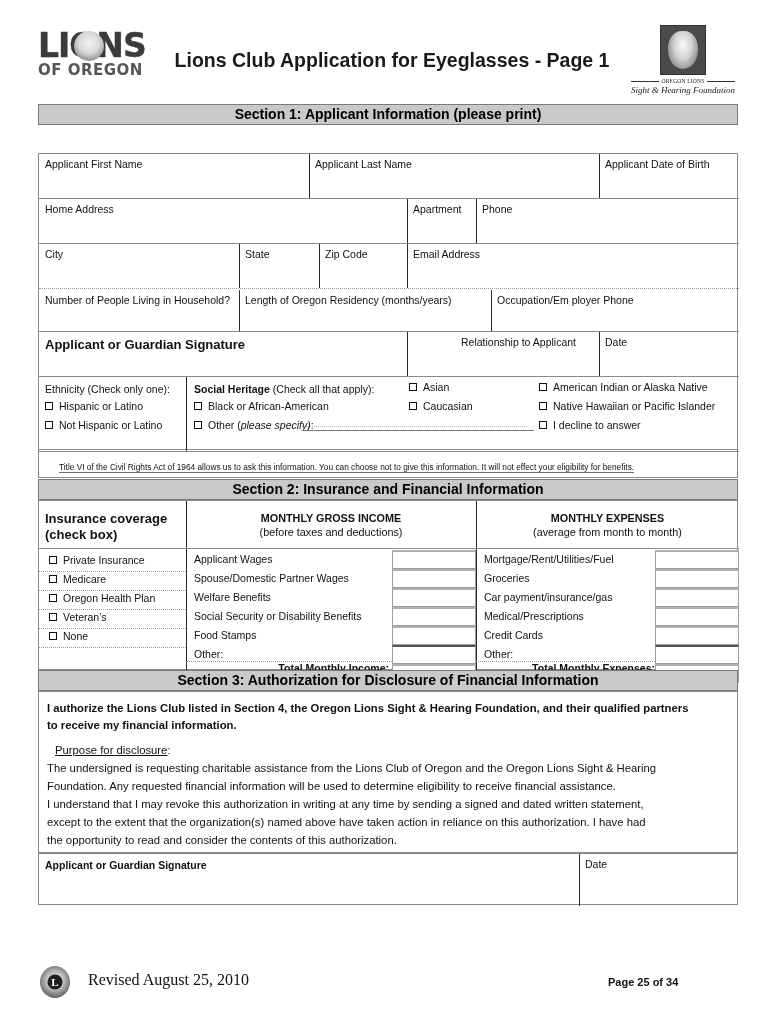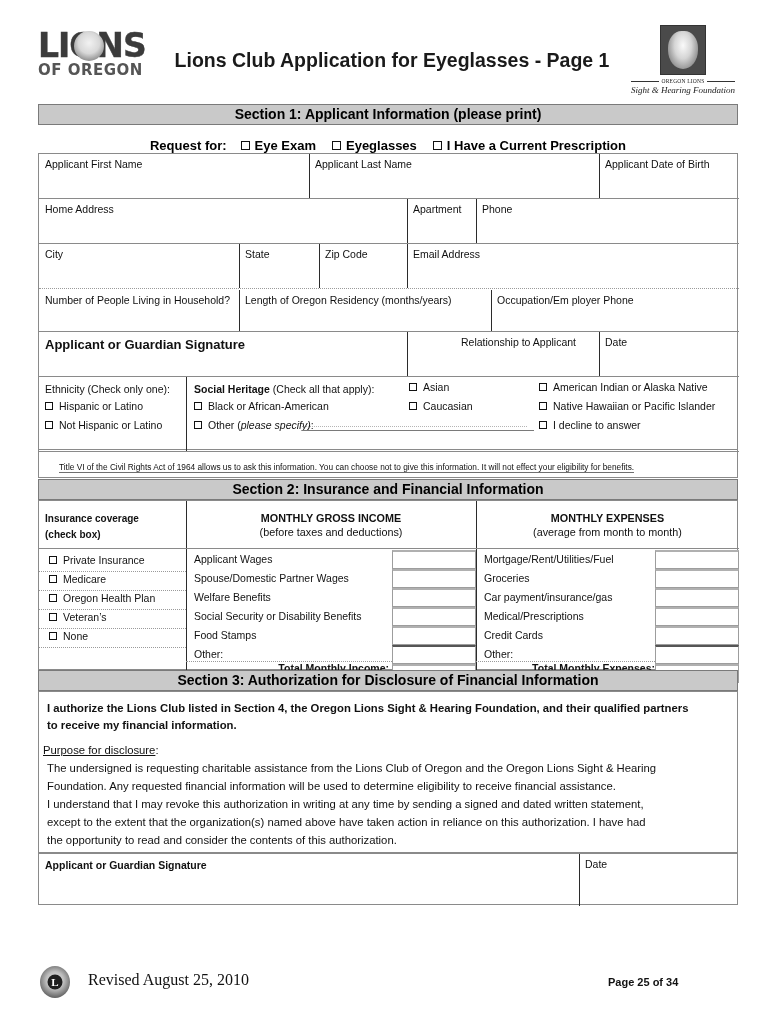--- a/index.html
+++ b/index.html
@@ -328,35 +328,20 @@
         <span class="ln"></span>
         <span class="tx">OREGON LIONS</span>
         <span class="ln"></span>
       </div>
       <div class="olsh-sub">Sight &amp; Hearing Foundation</div>
     </div>
   </div>
 
   <div class="section-band" style="top:104px;">Section 1: Applicant Information    (please print)</div>
 
-  <div class="request-row">
-    <span class="lbl">Request for:</span>
-    <span class="req-opt">
-      <span class="cbx"></span>
-      <span>Eye Exam</span>
-    </span>
-    <span class="req-opt">
-      <span class="cbx"></span>
-      <span>Eyeglasses</span>
-    </span>
-    <span class="req-opt" style="margin-right:0;">
-      <span class="cbx"></span>
-      <span>I Have a Current Prescription</span>
-    </span>
-  </div>
 
   <div class="fbox" style="left:38px; top:153px; width:700px; height:297px;">
 
     <div class="cell" style="left:0; top:0; width:270px; height:44px;">
       <span>Applicant First Name</span>
     </div>
     <div class="cell" style="left:270px; top:0; width:290px; height:44px;">
       <span>Applicant Last Name</span>
     </div>
     <div class="cell" style="left:560px; top:0; width:140px; height:44px;">
@@ -481,21 +466,21 @@
     <div class="titlevi" style="left:20px; top:12px;">Title VI of the Civil Rights Act of 1964 allows us to ask this information.  You can choose not to give this information.  It will not effect your eligibility for benefits.</div>
   </div>
 
   <div class="section-band" style="top:479px;">Section 2: Insurance and Financial Information</div>
 
   <div class="fbox" style="left:38px; top:500px; width:700px; height:170px;">
 
     <div class="vline" style="left:147px; top:0; height:170px;"></div>
     <div class="vline" style="left:437px; top:0; height:170px;"></div>
 
-    <div class="cell bold" style="left:0; top:4px; width:147px; font-size:10px; line-height:16px; padding-top:6px;">
+    <div class="cell bold" style="left:0; top:4px; width:147px; font-size:13px; line-height:16px; padding-top:6px;">
       <span>Insurance coverage</span><br>
       <span>(check box)</span>
     </div>
 
     <div class="s2head" style="left:147px; top:10px; width:290px;">
       <div class="t1">MONTHLY GROSS INCOME</div>
       <div>(before taxes and deductions)</div>
     </div>
 
     <div class="s2head" style="left:437px; top:10px; width:263px;">
@@ -566,21 +551,21 @@
     <div class="amt-box" style="left:616px; top:125px; width:84px; height:19px;"></div>
     <div class="amt-box" style="left:616px; top:144px; width:84px; height:19px; border-top:2px solid #555;"></div>
     <div class="amt-box" style="left:616px; top:163px; width:84px; height:19px;"></div>
   </div>
 
   <div class="section-band" style="top:670px;">Section 3: Authorization for Disclosure of Financial Information</div>
 
   <div class="fbox" style="left:38px; top:691px; width:700px; height:162px;">
     <div class="s3-text b" style="left:8px; top:8px; width:685px;">I authorize the Lions Club listed in Section 4, the Oregon Lions Sight &amp; Hearing Foundation, and their qualified partners</div>
     <div class="s3-text b" style="left:8px; top:25px; width:685px;">to receive my financial information.</div>
-    <div class="s3-text" style="left:4px; top:50px;"><span class="u">Purpose for disclosure</span><span>:</span></div>
+    <div class="s3-text" style="left:16px; top:50px;"><span class="u">Purpose for disclosure</span><span>:</span></div>
     <div class="s3-text" style="left:8px; top:68px; width:690px;">The undersigned is requesting charitable assistance from the Lions Club of Oregon and the Oregon Lions Sight &amp; Hearing</div>
     <div class="s3-text" style="left:8px; top:86px; width:690px;">Foundation.  Any requested financial information will be used to determine eligibility to receive financial assistance.</div>
     <div class="s3-text" style="left:8px; top:104px; width:690px;">I understand that I may revoke this authorization in writing at any time by sending a signed and dated written statement,</div>
     <div class="s3-text" style="left:8px; top:122px; width:690px;">except to the extent that the organization(s) named above have taken action in reliance on this authorization.  I have had</div>
     <div class="s3-text" style="left:8px; top:140px; width:690px;">the opportunity to read and consider the contents of this authorization.</div>
   </div>
 
   <div class="fbox" style="left:38px; top:853px; width:700px; height:52px;">
     <div class="cell bold" style="left:0; top:0; width:540px; height:52px; font-size:10.5px; padding-top:5px;">
       <span>Applicant  or Guardian Signature</span>

